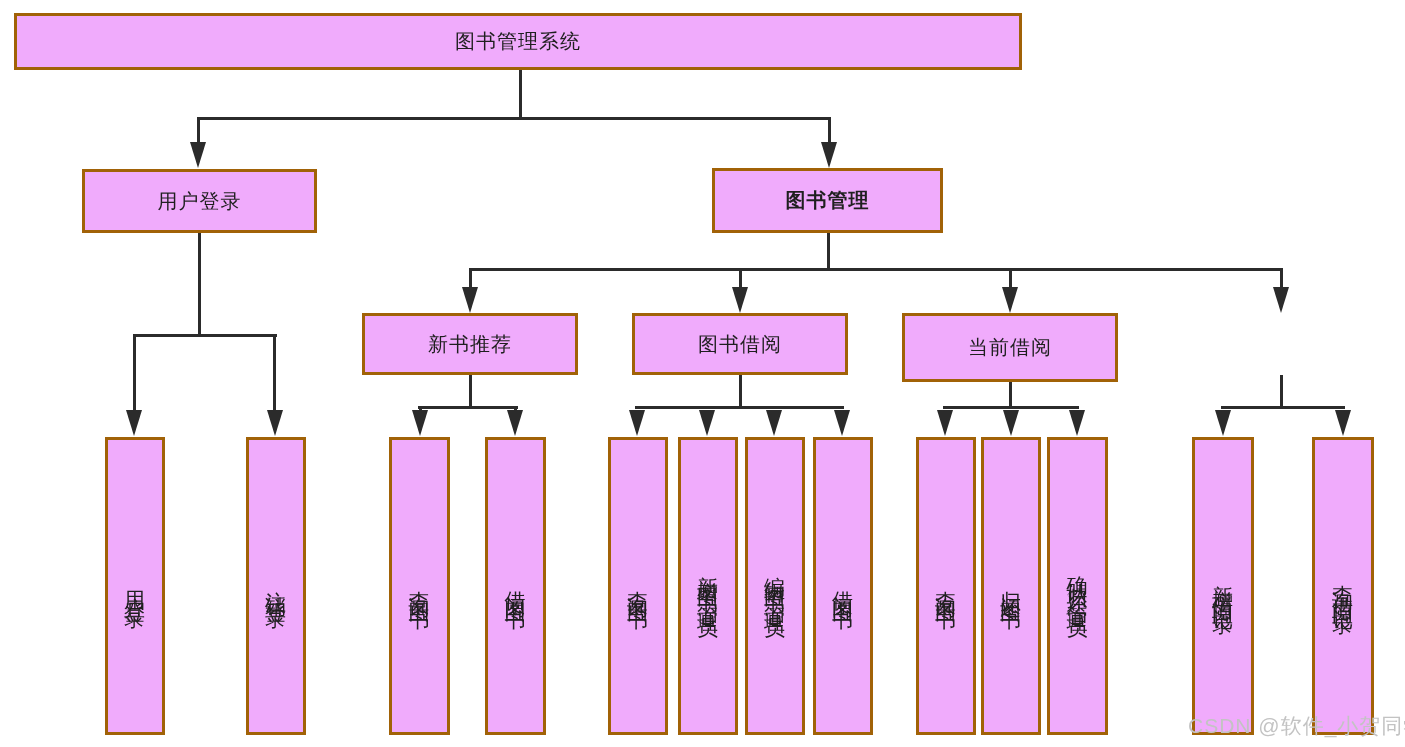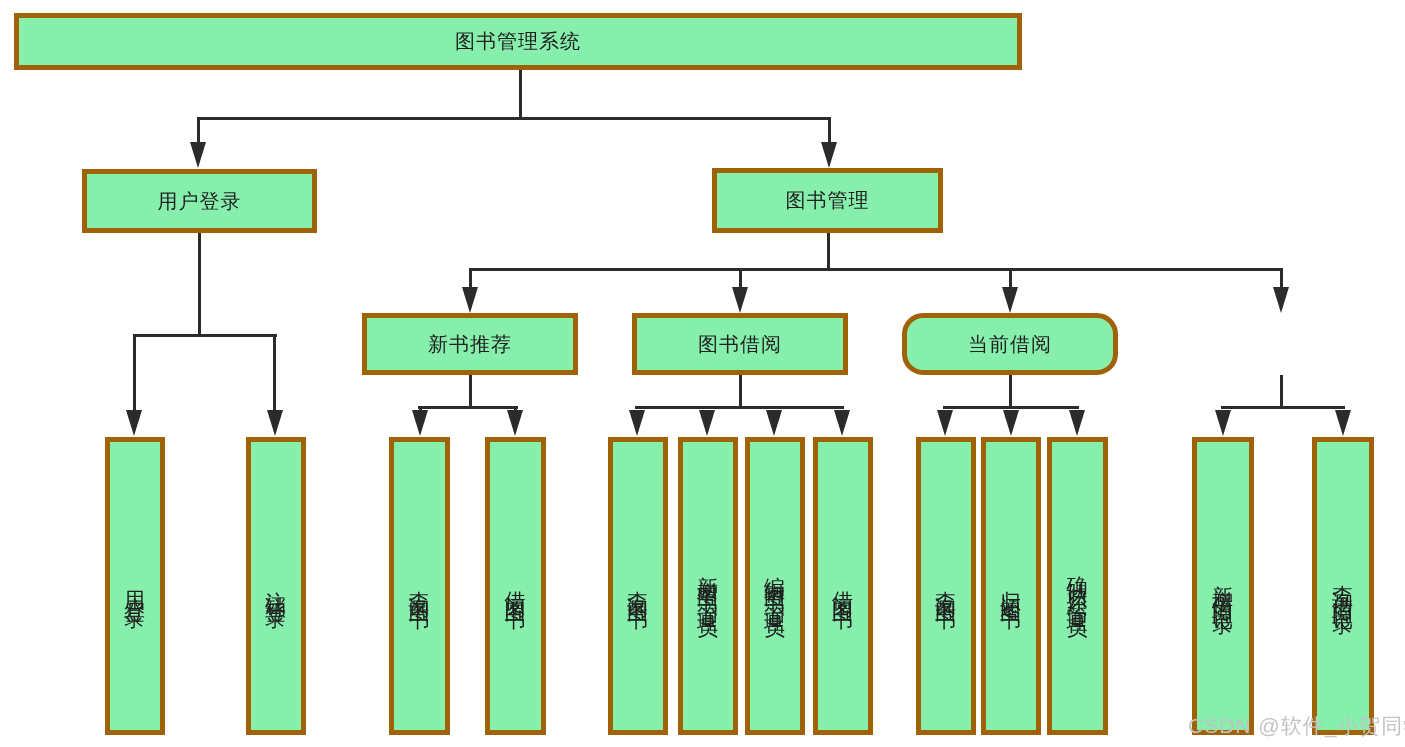--- a/index.html
+++ b/index.html
@@ -6,22 +6,22 @@
   .canvas{
     position:relative;
     width:1405px;height:747px;
     background:#ffffff;
     font-family:"Liberation Sans","DejaVu Sans",sans-serif;
     color:#1f1f1f;
     overflow:hidden;
   }
   .box{
     position:absolute;
-    background:#86efac;
-    border:5px solid #a16207;
+    background:#f0abfc;
+    border:3px solid #a16207;
     box-sizing:border-box;
     display:flex;
     align-items:center;
     justify-content:center;
     font-size:20px;
     letter-spacing:1px;
     color:#1f1f1f;
     z-index:2;
   }
   .vbox{
@@ -64,21 +64,21 @@
   <div class="box" style="left:14px;top:13px;width:1008px;height:57px;">图书管理系统</div>
 
   <div class="vline" style="left:519px;top:70px;height:48px;"></div>
   <div class="hline" style="left:198px;top:117px;width:633px;"></div>
   <div class="vline" style="left:197px;top:117px;height:28px;"></div>
   <div class="arrow" style="left:190px;top:142px;"></div>
   <div class="vline" style="left:828px;top:117px;height:28px;"></div>
   <div class="arrow" style="left:821px;top:142px;"></div>
 
   <div class="box" style="left:82px;top:169px;width:235px;height:64px;">用户登录</div>
-  <div class="box" style="left:712px;top:168px;width:231px;height:65px;">图书管理</div>
+  <div class="box" style="left:712px;top:168px;width:231px;height:65px;font-weight:bold;">图书管理</div>
 
   <div class="vline" style="left:198px;top:233px;height:104px;"></div>
   <div class="hline" style="left:133px;top:334px;width:144px;"></div>
   <div class="vline" style="left:133px;top:334px;height:78px;"></div>
   <div class="arrow" style="left:126px;top:410px;"></div>
   <div class="vline" style="left:273px;top:334px;height:78px;"></div>
   <div class="arrow" style="left:267px;top:410px;"></div>
 
   <div class="vline" style="left:827px;top:233px;height:37px;"></div>
   <div class="hline" style="left:469px;top:268px;width:814px;"></div>
@@ -86,21 +86,21 @@
   <div class="arrow" style="left:462px;top:287px;"></div>
   <div class="vline" style="left:739px;top:268px;height:22px;"></div>
   <div class="arrow" style="left:732px;top:287px;"></div>
   <div class="vline" style="left:1009px;top:268px;height:22px;"></div>
   <div class="arrow" style="left:1002px;top:287px;"></div>
   <div class="vline" style="left:1280px;top:268px;height:22px;"></div>
   <div class="arrow" style="left:1273px;top:287px;"></div>
 
   <div class="box" style="left:362px;top:313px;width:216px;height:62px;">新书推荐</div>
   <div class="box" style="left:632px;top:313px;width:216px;height:62px;">图书借阅</div>
-  <div class="box" style="left:902px;top:313px;width:216px;height:62px;border-radius:21px;">当前借阅</div>
+  <div class="box" style="left:902px;top:313px;width:216px;height:69px;">当前借阅</div>
 
   <div class="vline" style="left:469px;top:375px;height:34px;"></div>
   <div class="hline" style="left:418px;top:406px;width:100px;"></div>
   <div class="vline" style="left:419px;top:406px;height:10px;"></div>
   <div class="arrow" style="left:412px;top:410px;"></div>
   <div class="vline" style="left:514px;top:406px;height:10px;"></div>
   <div class="arrow" style="left:507px;top:410px;"></div>
 
   <div class="vline" style="left:739px;top:375px;height:34px;"></div>
   <div class="hline" style="left:635px;top:406px;width:209px;"></div>

